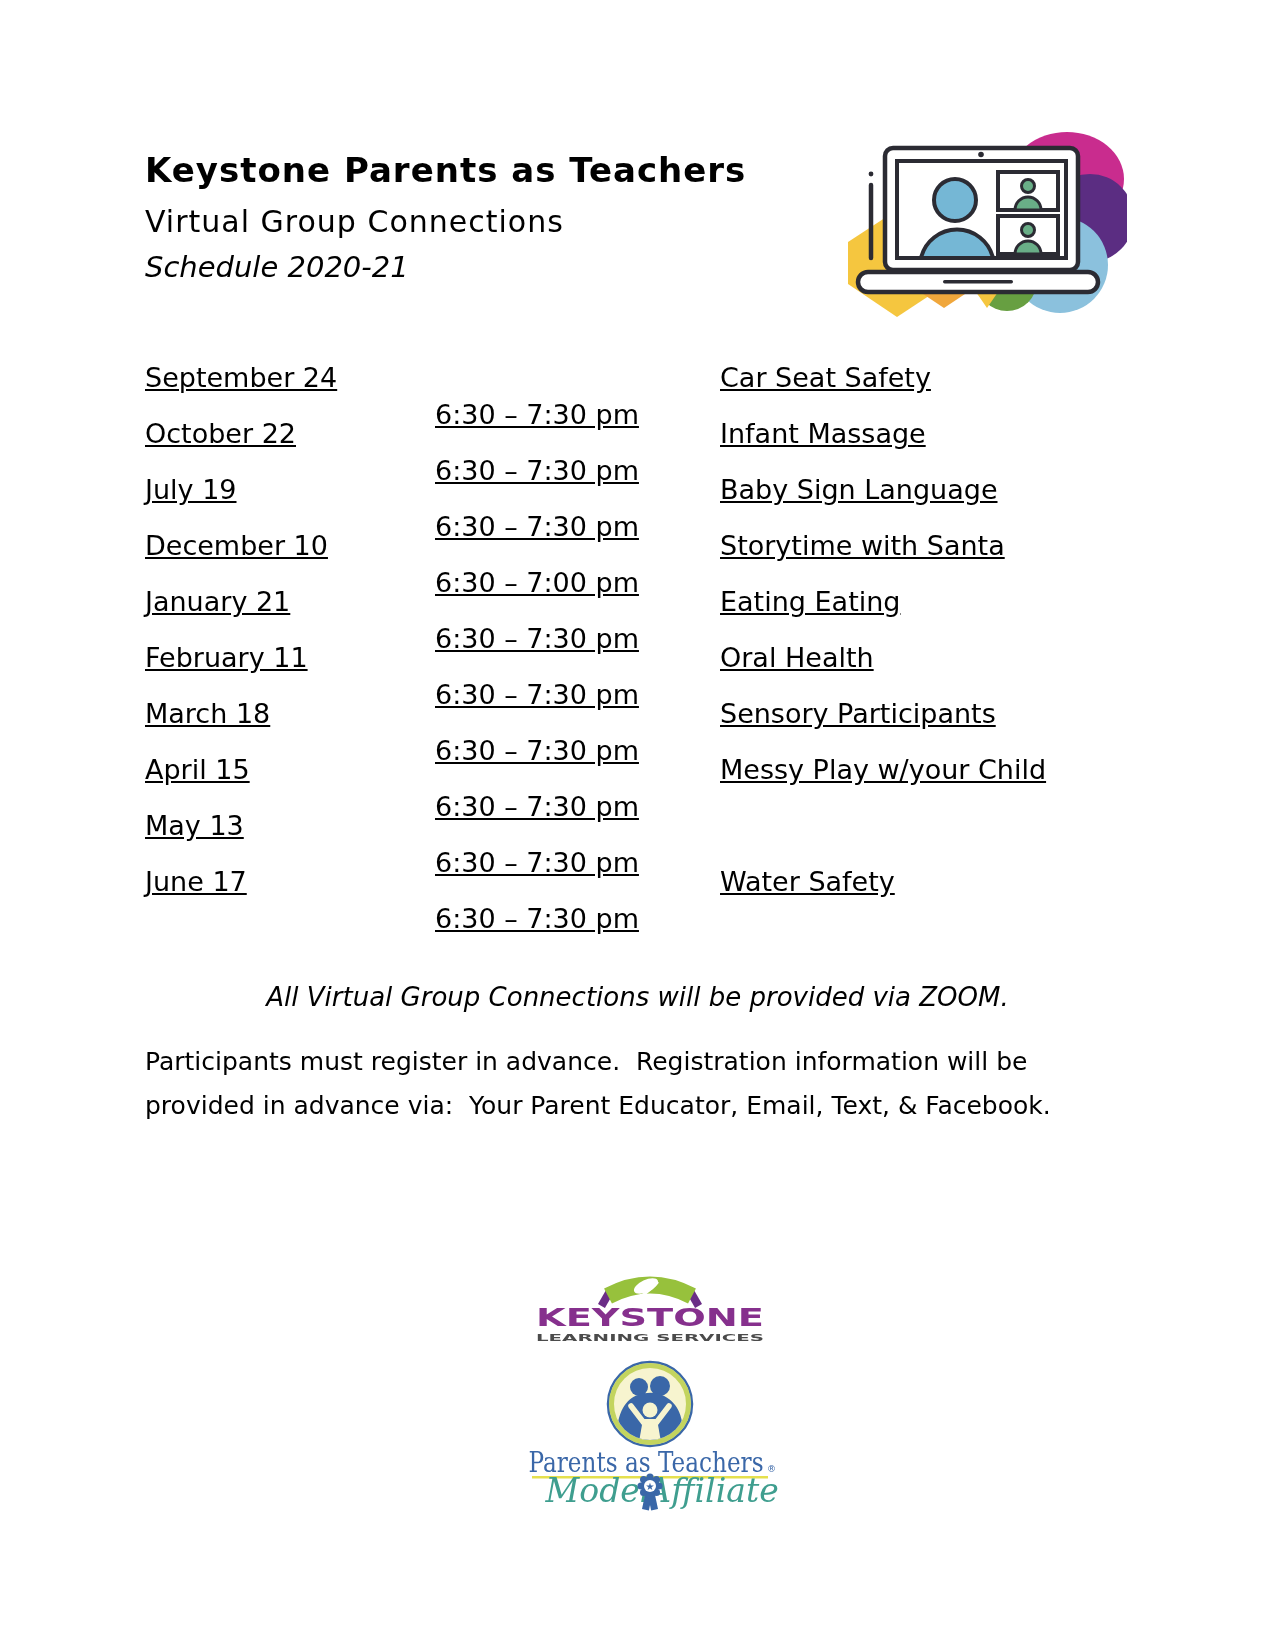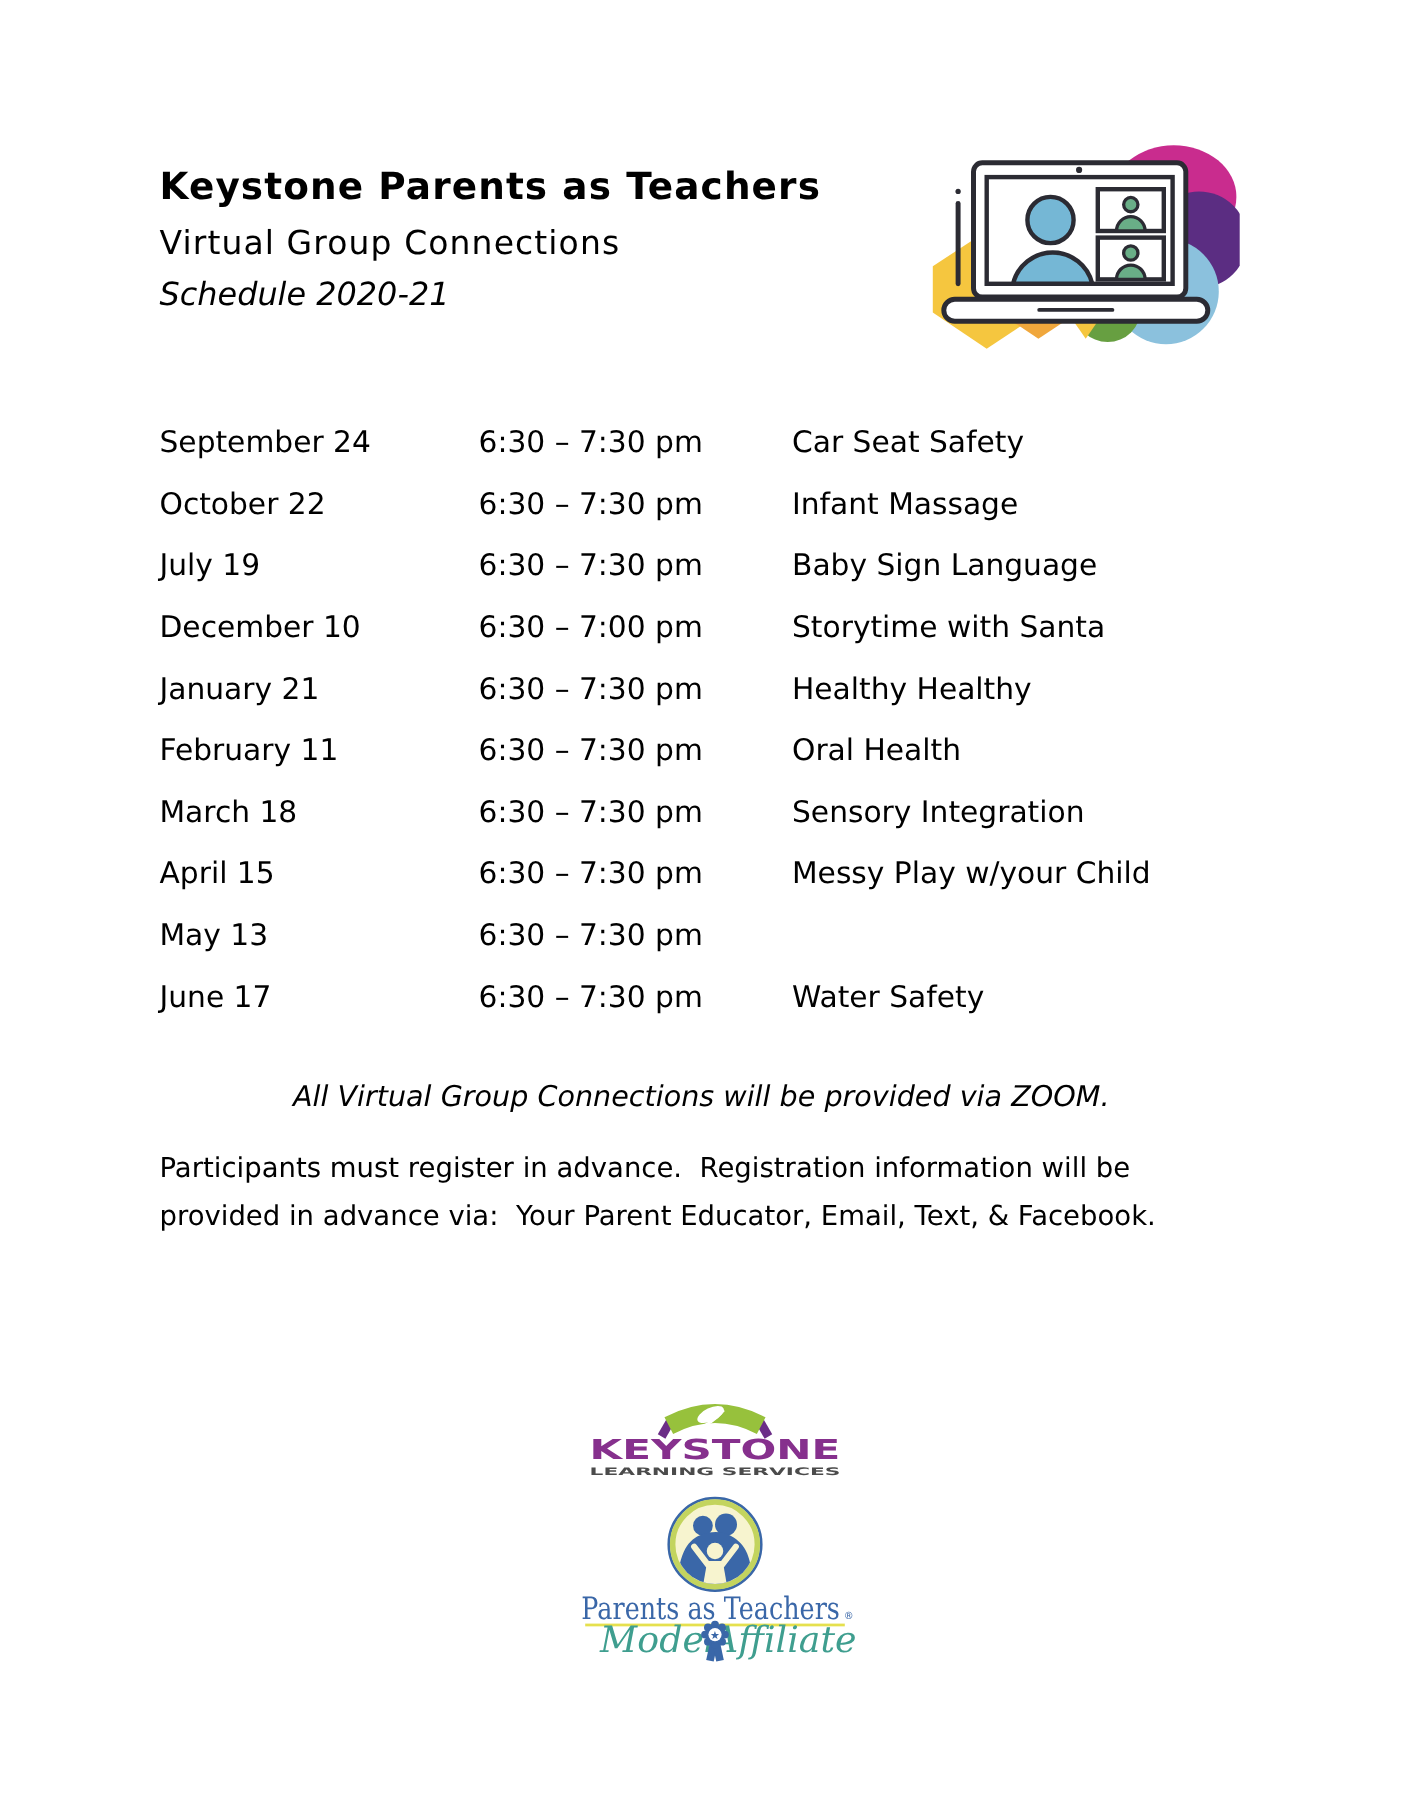--- a/index.html
+++ b/index.html
@@ -6,21 +6,21 @@
   .page{
     position:relative;width:1275px;height:1650px;background:#ffffff;
     font-family:"DejaVu Sans", sans-serif;color:#000;overflow:hidden;
   }
   .abs{position:absolute;}
   .title{left:145px;top:150px;font-size:34px;font-weight:bold;letter-spacing:1px;}
   .subtitle{left:145px;top:204px;font-size:30px;letter-spacing:1px;text-align:right;}
   .schedule-label{left:145px;top:250px;font-size:29px;font-style:italic;}
   .illustration{left:842px;top:112px;width:285px;height:210px;}
   .table{left:145px;top:362px;width:990px;}
-  .row{display:flex;height:56px;align-items:flex-end;font-size:27px;}
+  .row{display:flex;height:56px;align-items:flex-start;font-size:27px;text-decoration:underline;}
   .c{display:block;}
   .date{width:290px;flex:none;}
   .time{width:285px;flex:none;margin-top:37px;}
   .topic{flex:1;}
   .note{left:0;top:982px;width:1275px;text-align:center;font-size:26px;font-style:italic;}
   .registration{left:145px;top:1040px;width:985px;font-size:25px;line-height:44px;white-space:pre-wrap;}
   .keystone-logo{left:530px;top:1258px;width:240px;height:92px;}
   .pat-logo{left:520px;top:1360px;width:260px;height:165px;}
   svg text{font-family:"DejaVu Sans", sans-serif;}
   svg .serif{font-family:"DejaVu Serif","Liberation Serif",serif;}
@@ -86,31 +86,31 @@
       <span class="c topic">Baby Sign Language</span>
     </div>
     <div class="row">
       <span class="c date">December 10</span>
       <span class="c time">6:30 – 7:00 pm</span>
       <span class="c topic">Storytime with Santa</span>
     </div>
     <div class="row">
       <span class="c date">January 21</span>
       <span class="c time">6:30 – 7:30 pm</span>
-      <span class="c topic">Healthy Healthy</span>
+      <span class="c topic">Eating Eating</span>
     </div>
     <div class="row">
       <span class="c date">February 11</span>
       <span class="c time">6:30 – 7:30 pm</span>
       <span class="c topic">Oral Health</span>
     </div>
     <div class="row">
       <span class="c date">March 18</span>
       <span class="c time">6:30 – 7:30 pm</span>
-      <span class="c topic">Sensory Integration</span>
+      <span class="c topic">Sensory Participants</span>
     </div>
     <div class="row">
       <span class="c date">April 15</span>
       <span class="c time">6:30 – 7:30 pm</span>
       <span class="c topic">Messy Play w/your Child</span>
     </div>
     <div class="row">
       <span class="c date">May 13</span>
       <span class="c time">6:30 – 7:30 pm</span>
     </div>

